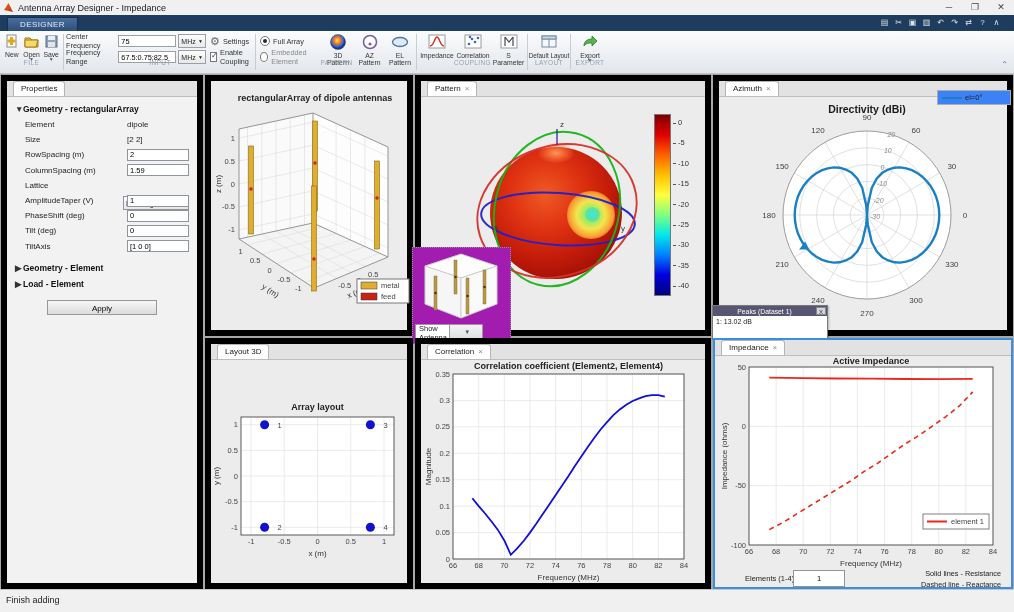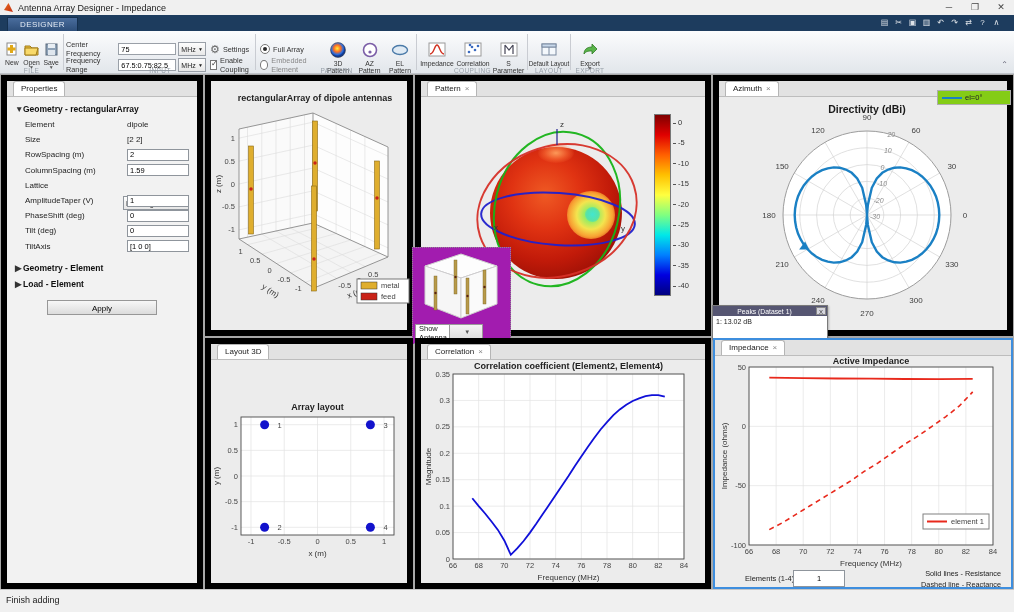--- a/index.html
+++ b/index.html
@@ -11,21 +11,21 @@
   .titletext{font-size:9px;color:#222;}
   .winbtns{margin-left:auto;display:flex;}
   .winbtn{width:26px;height:15px;text-align:center;line-height:14px;font-size:9px;color:#444;}
   .ribbonbar{position:absolute;left:0;top:15px;width:1014px;height:16px;background:#1d3c5e;}
   .designer-tab{position:absolute;left:7px;top:2px;height:14px;padding:0 12px;line-height:14px;
     background:linear-gradient(#4a6d9d,#2b4c77);color:#e3ebf5;font-size:8px;letter-spacing:.4px;border:1px solid #14304f;border-bottom:none;}
   .qat{position:absolute;right:12px;top:1px;display:flex;gap:3px;}
   .qat span{display:inline-block;width:11px;height:13px;line-height:13px;text-align:center;font-size:8px;color:rgba(255,255,255,.85);}
   
   .toolbar{position:absolute;left:0;top:31px;width:1014px;height:42px;background:linear-gradient(#fbfcfd,#e2e6eb);border-bottom:1px solid #bfc3c9;}
-  .tgroup{position:absolute;top:8px;height:35px;}
+  .tgroup{position:absolute;top:0;height:35px;}
   .glabel{position:absolute;bottom:0px;left:0;width:100%;text-align:center;font-size:6.5px;color:#98a0a9;letter-spacing:.4px;}
   .gdiv{position:absolute;top:3px;height:36px;width:1px;background:#c9ccd2;}
   .tbtn{display:inline-block;vertical-align:top;text-align:center;font-size:6.8px;color:#333;padding-top:2px;}
   .tbtn .bicon{display:block;margin:0 auto 1px;}
   .dd-caret{font-size:5px;color:#555;display:block;line-height:3px;}
   .field-row{display:flex;align-items:center;height:14px;margin-top:2px;}
   .field-label{width:58px;font-size:7.3px;color:#333;}
   .field-input{width:52px;height:10px;border:1px solid #9aa0a8;background:#fff;font-size:7.3px;padding:0 2px;font-family:"Liberation Sans",sans-serif;}
   .unitbox{width:24px;height:12px;border:1px solid #9aa0a8;background:linear-gradient(#fdfdfd,#e8e8e8);font-size:7px;display:flex;align-items:center;justify-content:space-between;padding:0 2px;margin-left:2px;}
   .check-row,.radio-row{display:flex;align-items:center;font-size:7.3px;color:#333;height:14px;margin-top:2px;}
@@ -65,21 +65,21 @@
   .dimple{position:absolute;border-radius:50%;background:radial-gradient(ellipse at center, rgba(255,158,92,.95) 0%, rgba(255,120,60,.5) 45%, rgba(230,50,20,0) 75%);}
   .hotspot{position:absolute;border-radius:50%;background:radial-gradient(circle, #52e4c0 0%, #9dec62 20%, #f4e44e 42%, #f8a133 64%, rgba(210,35,12,0) 88%);}
   .hotcore{position:absolute;border-radius:50%;background:radial-gradient(circle,#43e6cf 0%, #57e2a9 55%, rgba(120,230,120,0) 100%);}
   .colorbar{position:absolute;border:1px solid #777;}
   .cbtick{position:absolute;left:0;font-size:7.5px;color:#333;white-space:nowrap;}
   .cbtick i{display:inline-block;width:3px;height:1px;background:#555;vertical-align:middle;margin-right:2px;}
   .inset{position:absolute;border:1px dotted #8f8f8f;background:#a21caf;}
   .mini-select{position:absolute;height:15px;background:#fff;border:1px solid #9a9a9a;font-size:7.5px;display:flex;align-items:center;}
   .mini-select span{flex:1;padding-left:3px;}
   .mini-select .ddb{width:12px;height:100%;background:linear-gradient(#f4f4f4,#dcdcdc);border-left:1px solid #9a9a9a;text-align:center;font-size:6px;line-height:15px;color:#555;}
-  .az-legend{position:absolute;border:1px solid #adadad;background:#84cc16;display:flex;align-items:center;padding:0 4px;gap:3px;font-size:7.5px;height:15px;box-sizing:border-box;}
+  .az-legend{position:absolute;border:1px solid #adadad;background:#3b82f6;display:flex;align-items:center;padding:0 4px;gap:3px;font-size:7.5px;height:15px;box-sizing:border-box;}
   .az-legend .lline{width:20px;height:2px;}
   .peaks{position:absolute;background:#fff;border:1px solid #7a7a7a;box-shadow:1px 1px 2px rgba(0,0,0,.25);}
   .peaks-head{height:10px;background:#565672;color:#fff;font-size:6.8px;display:flex;align-items:center;}
   .peaks-head .pt{flex:1;text-align:center;}
   .peaks-head .px{width:10px;height:8px;background:#d6d6de;color:#333;font-size:6px;line-height:8px;text-align:center;margin-right:1px;border:1px solid #888;box-sizing:border-box;}
   .peaks-body{font-size:7px;color:#222;padding:2px 3px;}
   .imp-controls{position:absolute;left:0;top:228px;width:100%;height:20px;font-size:7.5px;}
   .imp-el-label{position:absolute;left:30px;top:6px;}
   .imp-input{position:absolute;left:78px;top:2px;width:46px;height:13px;border:1px solid #8f959c;background:#fff;text-align:center;font-size:7.5px;font-family:"Liberation Sans",sans-serif;}
   .imp-notes{position:absolute;right:10px;top:0;text-align:right;font-size:7.3px;color:#222;line-height:11px;}

